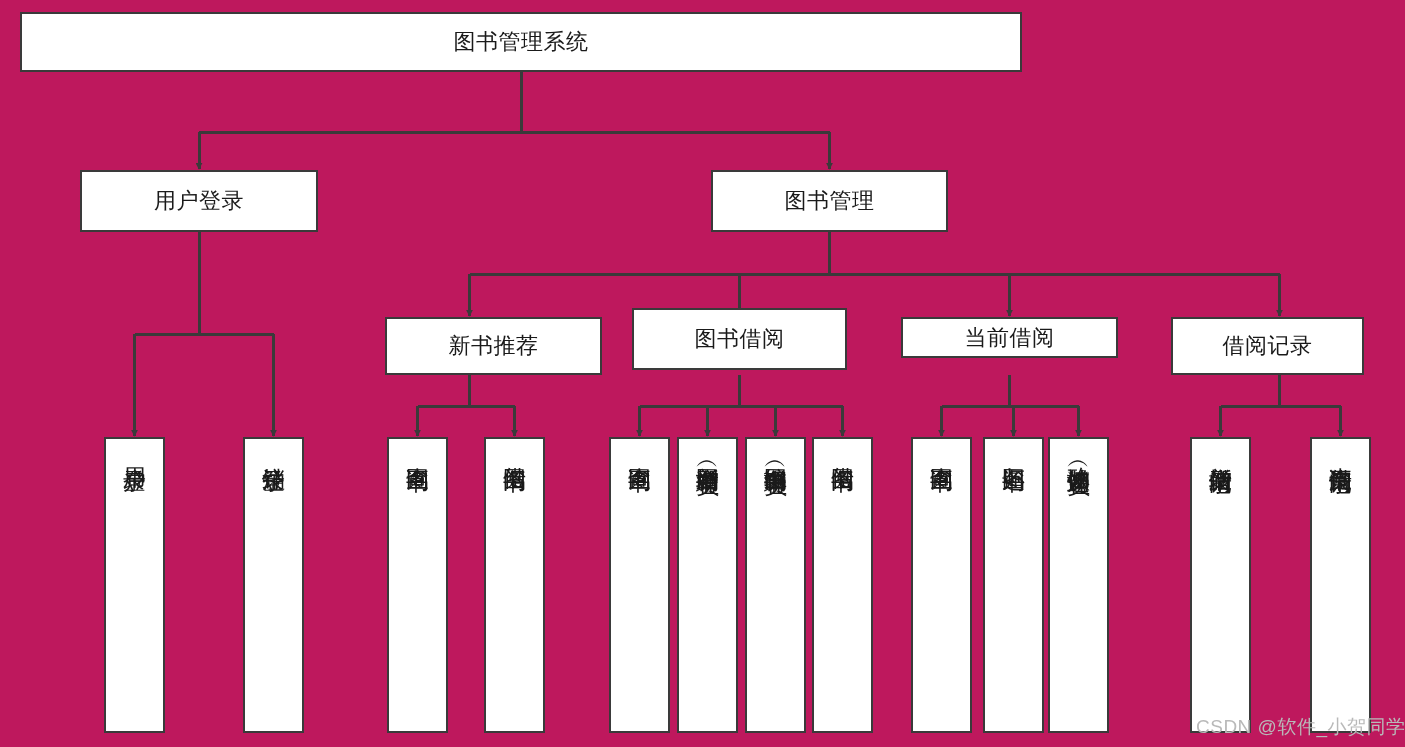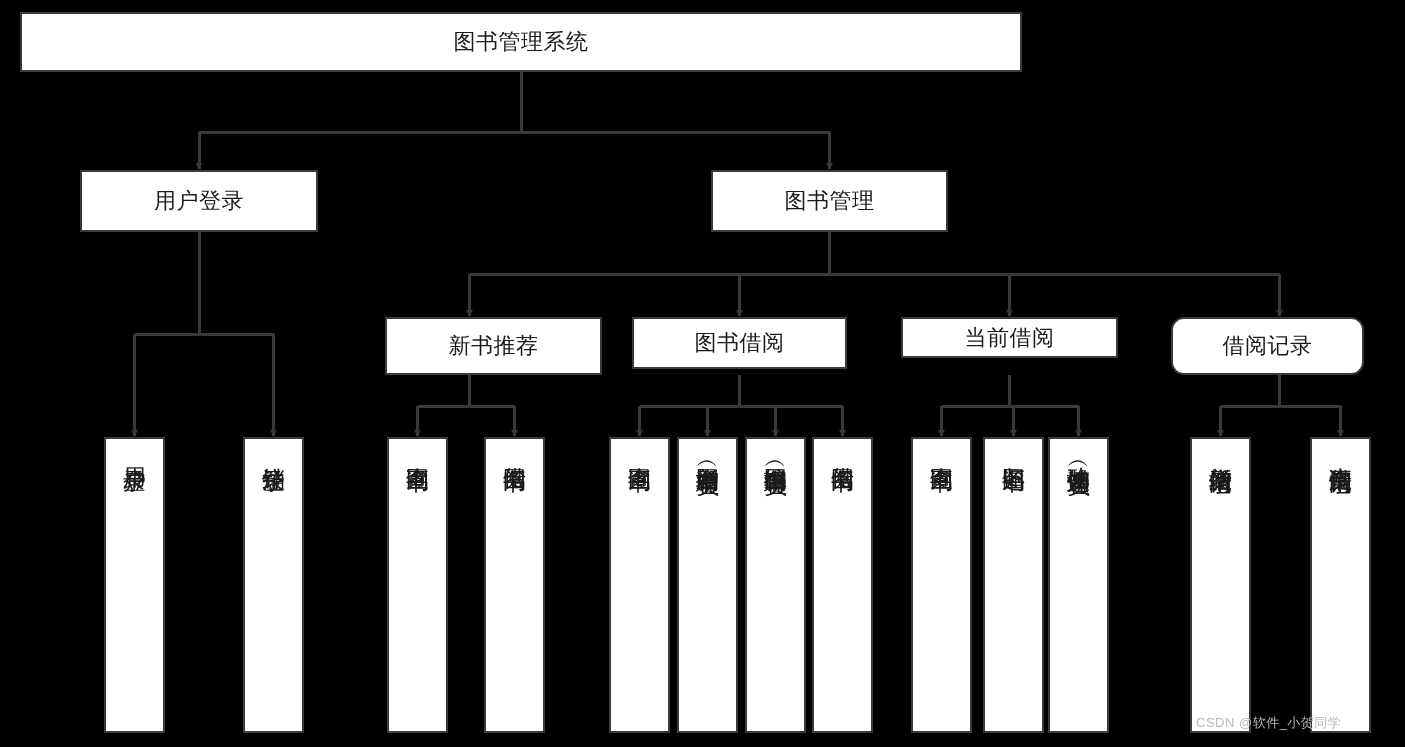--- a/index.html
+++ b/index.html
@@ -7,21 +7,21 @@
     padding: 0;
     background: #ffffff;
   }
   body {
     font-family: "Liberation Sans", "DejaVu Sans", sans-serif;
   }
   #canvas {
     position: relative;
     width: 1405px;
     height: 747px;
-    background: #000000;
+    background: #be185d;
     overflow: hidden;
   }
   svg.links {
     position: absolute;
     left: 0;
     top: 0;
     width: 1405px;
     height: 747px;
     pointer-events: none;
   }
@@ -52,21 +52,21 @@
   .node.vertical .node-label {
     writing-mode: vertical-rl;
     text-orientation: upright;
     font-size: 23px;
     line-height: 1.0;
     letter-spacing: 1px;
     white-space: nowrap;
   }
   .watermark {
     position: absolute;
-    font-size: 13px;
+    font-size: 19px;
     color: #b9b9b9;
     white-space: nowrap;
     letter-spacing: 0.5px;
   }
 </style>
 </head>
 <body>
 
 <div id="canvas">
   <svg class="links" id="links-layer" viewBox="0 0 1405 747" preserveAspectRatio="none" aria-hidden="true">
@@ -115,27 +115,27 @@
       </div>
       <div class="node horizontal" style="left: 80px; top: 170px; width: 238px; height: 62px; border-color: rgb(58, 58, 58); color: rgb(26, 26, 26);">
         <span class="node-label">用户登录</span>
       </div>
       <div class="node horizontal" style="left: 711px; top: 170px; width: 237px; height: 62px; border-color: rgb(58, 58, 58); color: rgb(26, 26, 26);">
         <span class="node-label">图书管理</span>
       </div>
       <div class="node horizontal" style="left: 361px; top: 317px; width: 217px; height: 58px; border-color: rgb(58, 58, 58); color: rgb(26, 26, 26); margin-left: 24px;">
         <span class="node-label">新书推荐</span>
       </div>
-      <div class="node horizontal" style="left: 632px; top: 317px; width: 215px; height: 52px; border-color: rgb(58, 58, 58); color: rgb(26, 26, 26);">
+      <div class="node horizontal" style="left: 632px; top: 308px; width: 215px; height: 62px; border-color: rgb(58, 58, 58); color: rgb(26, 26, 26);">
         <span class="node-label">图书借阅</span>
       </div>
       <div class="node horizontal" style="left: 901px; top: 317px; width: 217px; height: 41px; border-color: rgb(58, 58, 58); color: rgb(26, 26, 26);">
         <span class="node-label">当前借阅</span>
       </div>
-      <div class="node horizontal" style="left: 1171px; top: 317px; width: 193px; height: 58px; border-color: rgb(58, 58, 58); color: rgb(26, 26, 26); border-radius: 13px;">
+      <div class="node horizontal" style="left: 1171px; top: 317px; width: 193px; height: 58px; border-color: rgb(58, 58, 58); color: rgb(26, 26, 26);">
         <span class="node-label">借阅记录</span>
       </div>
       <div class="node vertical" style="left: 104px; top: 437px; width: 61px; height: 296px; border-color: rgb(58, 58, 58); color: rgb(26, 26, 26);">
         <span class="node-label">用户登录</span>
       </div>
       <div class="node vertical" style="left: 243px; top: 437px; width: 61px; height: 296px; border-color: rgb(58, 58, 58); color: rgb(26, 26, 26);">
         <span class="node-label">注销登录</span>
       </div>
       <div class="node vertical" style="left: 387px; top: 437px; width: 61px; height: 296px; border-color: rgb(58, 58, 58); color: rgb(26, 26, 26);">
         <span class="node-label">查询图书</span>

